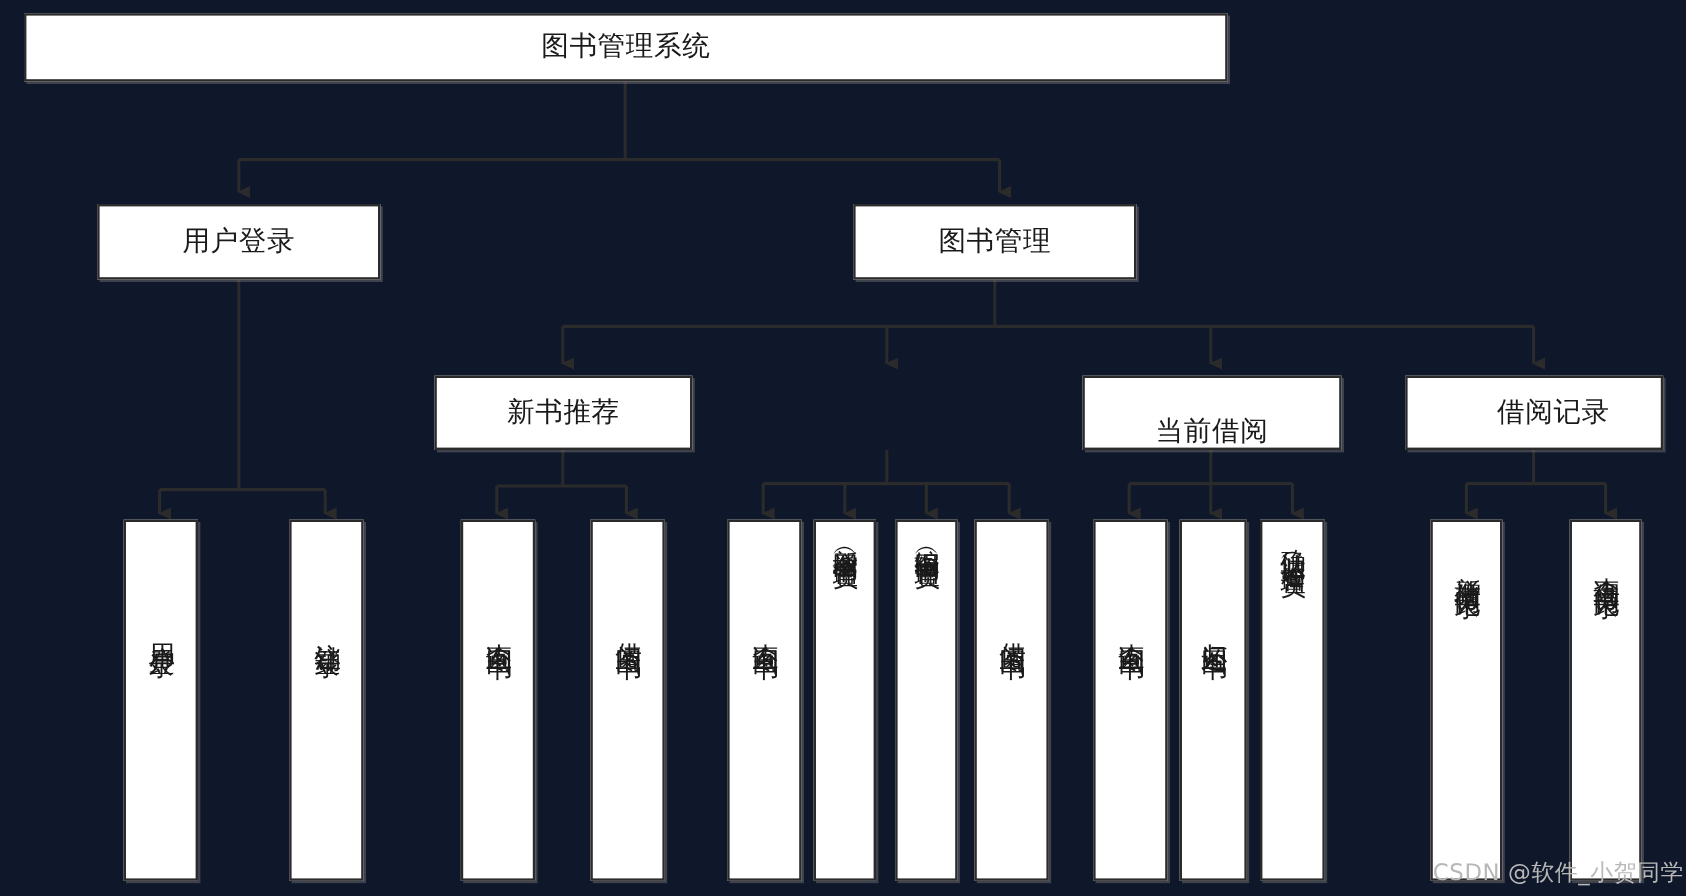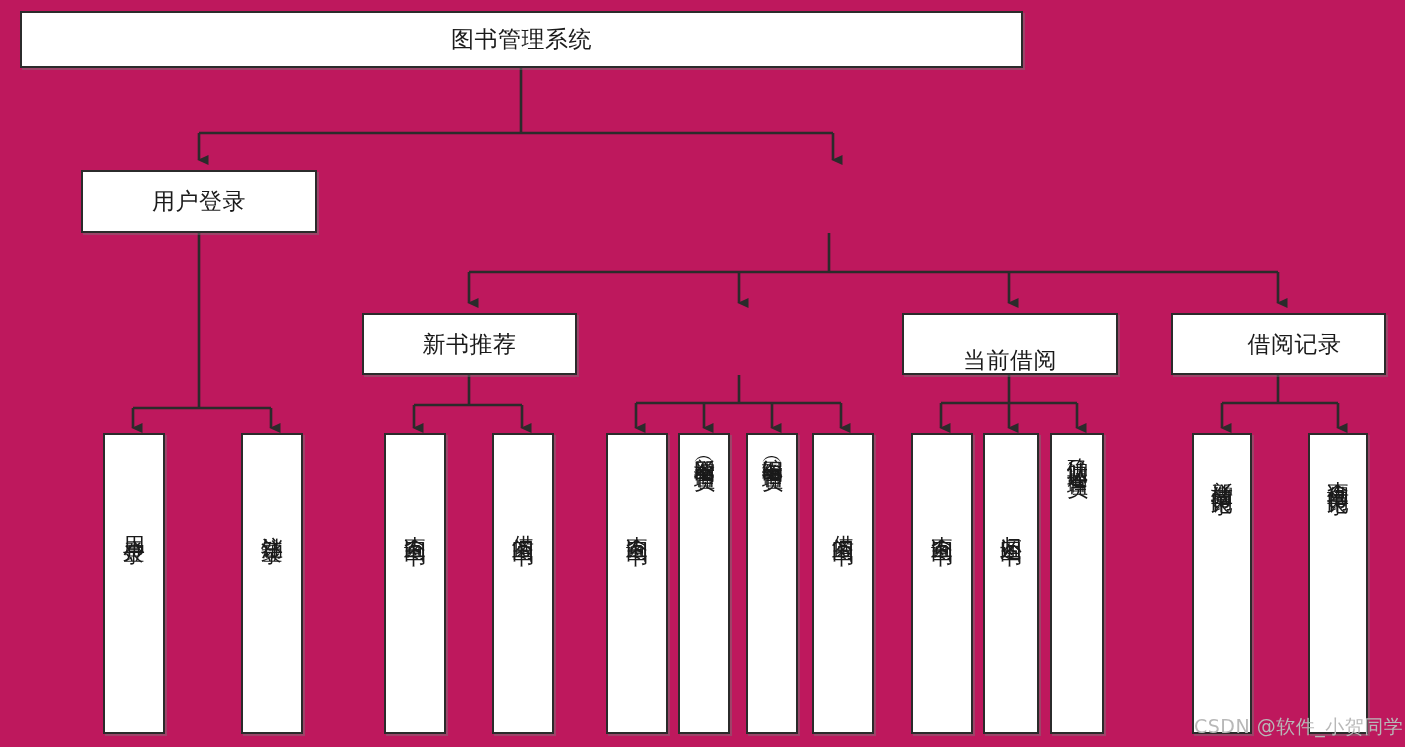--- a/index.html
+++ b/index.html
@@ -8,21 +8,21 @@
     padding: 0;
     background: #ffffff;
   }
   body {
     font-family: "DejaVu Sans", "Liberation Sans", sans-serif;
   }
   #canvas {
     position: relative;
     width: 1405px;
     height: 747px;
-    background: #be185d;
+    background: #0f172a;
     overflow: hidden;
   }
   svg.edges {
     position: absolute;
     left: 0;
     top: 0;
     width: 1405px;
     height: 747px;
     pointer-events: none;
   }
@@ -127,20 +127,23 @@
     </g>
   </svg>
 
   <div class="node h root" style="left:20px; top:11px; width:1003px; height:57px;">
     <span class="label">图书管理系统</span>
   </div>
 
   <div class="node h" style="left:81px; top:170px; width:236px; height:63px;">
     <span class="label">用户登录</span>
   </div>
+  <div class="node h" style="left:711px; top:170px; width:236px; height:63px;">
+    <span class="label">图书管理</span>
+  </div>
 
   <div class="node h" style="left:362px; top:313px; width:215px; height:62px;justify-content:center;">
     <span class="label">新书推荐</span>
   </div>
   <div class="node h" style="left:902px; top:313px; width:216px; height:62px;align-items:flex-end;">
     <span class="label">当前借阅</span>
   </div>
   <div class="node h" style="left:1171px; top:313px; width:215px; height:62px;padding-left:32px;">
     <span class="label">借阅记录</span>
   </div>

